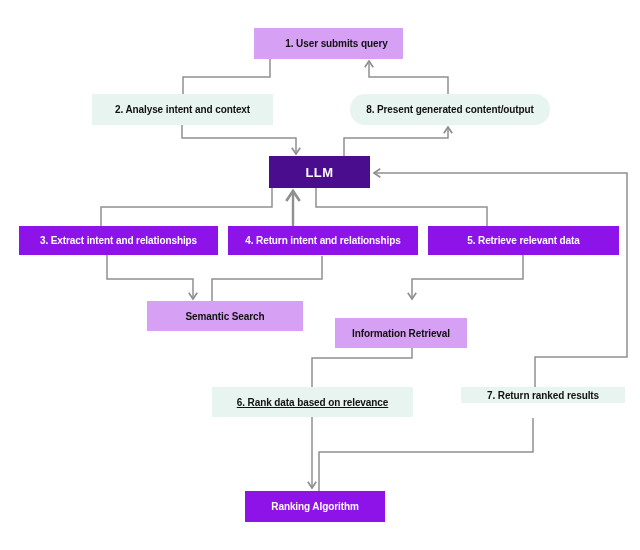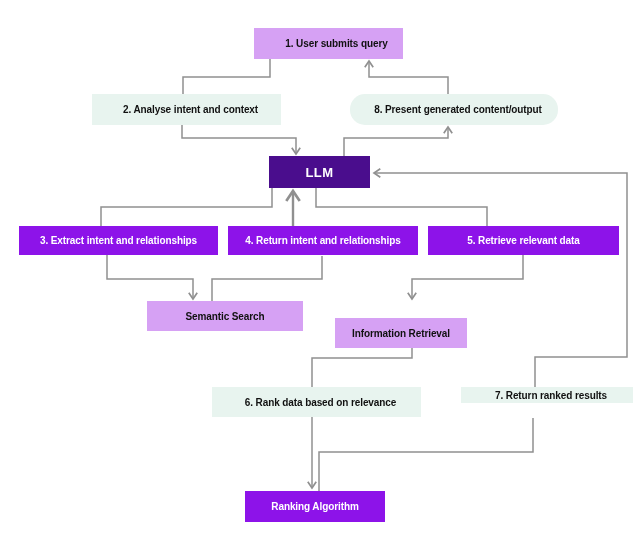--- a/index.html
+++ b/index.html
@@ -12,33 +12,33 @@
   svg.edge-layer{position:absolute;left:0;top:0;width:640px;height:550px;}
   .edge{fill:none;stroke:var(--connector);stroke-width:1.5;}
   .edge.thick{stroke-width:2.4;}
   .arrowhead{fill:none;stroke:var(--connector);stroke-width:1.6;}
   .node{
     position:absolute;display:flex;align-items:center;justify-content:center;
     font-size:10px;font-weight:700;white-space:nowrap;color:#111;
     letter-spacing:-0.1px;
   }
   .lavender{background:var(--lavender);}
-  .mint{background:var(--mint);padding-left:8px;}
+  .mint{background:var(--mint);}
   .violet{background:var(--violet);color:#fff;}
   .deep{background:var(--deep-purple);color:#fff;}
   #n-user{left:254px;top:28px;width:133px;height:31px;padding-left:16px;}
   #n-analyse{left:92px;top:94px;width:181px;height:31px;}
   #n-present{left:350px;top:94px;width:200px;height:31px;border-radius:15px;}
   #n-llm{left:269px;top:156px;width:101px;height:32px;font-size:13px;letter-spacing:0.4px;}
   #n-extract{left:19px;top:226px;width:199px;height:29px;}
   #n-return-intent{left:228px;top:226px;width:190px;height:29px;}
   #n-retrieve{left:428px;top:226px;width:191px;height:29px;}
   #n-semantic{left:127px;top:301px;width:156px;height:30px;margin-left:20px;}
   #n-inforet{left:335px;top:301px;width:132px;height:30px;margin-top:17px;}
-  #n-rank{left:212px;top:387px;width:201px;height:30px;}
+  #n-rank{left:212px;top:387px;width:201px;height:30px;text-decoration:underline;}
   #n-ranked-results{left:461px;top:387px;width:164px;height:16px;}
   #n-ranking-algo{left:245px;top:491px;width:140px;height:31px;}
 </style>
 </head>
 <body>
 
 <div class="canvas">
 
   <svg class="edge-layer" viewBox="0 0 640 550" xmlns="http://www.w3.org/2000/svg">
     <defs>

